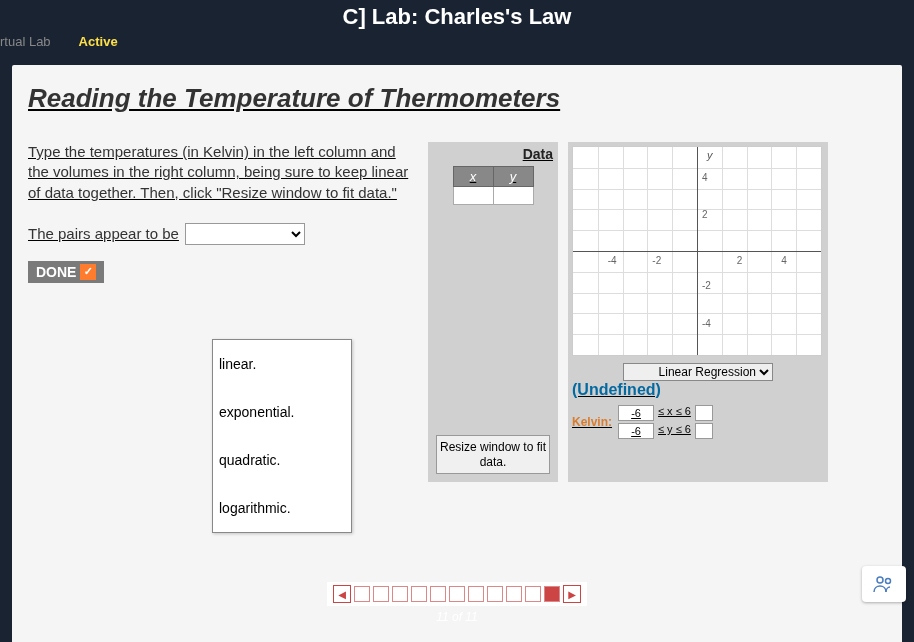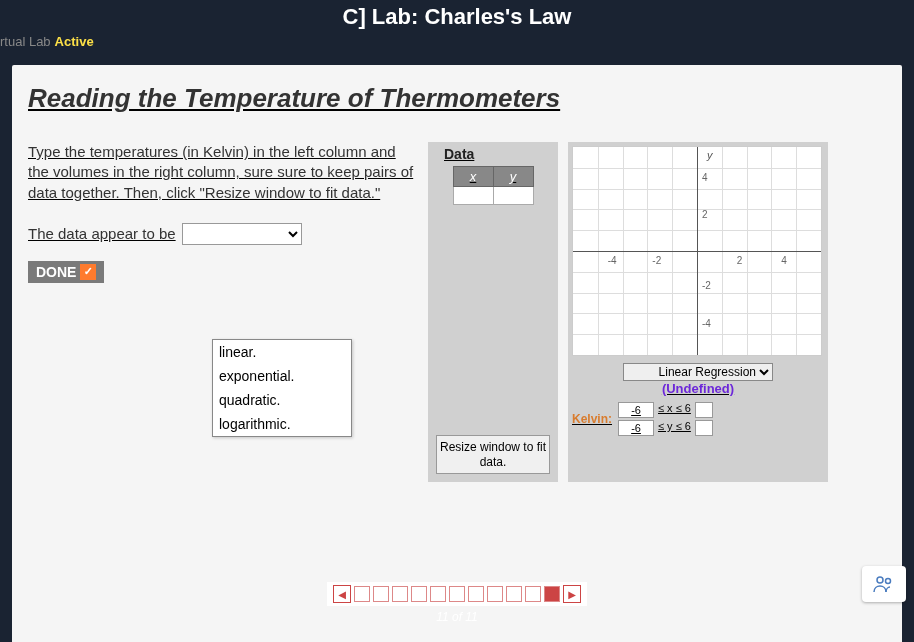--- a/index.html
+++ b/index.html
@@ -16,21 +16,21 @@
   padding: 4px 0 0 0;
 }
 .lab-title {
   font-size: 22px;
   font-weight: bold;
   margin-left: 0;
   text-align: center;
 }
 .tabs {
   display: flex;
-  gap: 4px;
+  gap: 28px;
   margin-top: 4px;
   font-size: 13px;
 }
 .tab-virtual { color: #888; }
 .tab-active { color: #fde047; font-weight: bold; }
 .content-box {
   background: #f5f5f5;
   margin: 16px 12px 0 12px;
   border-radius: 2px;
   padding: 18px 16px 10px 16px;
@@ -88,34 +88,34 @@
   position: absolute;
   top: 274px;
   left: 200px;
   width: 140px;
   background: #fff;
   border: 1px solid #888;
   font-size: 14px;
   box-shadow: 1px 1px 3px rgba(0,0,0,0.2);
 }
 .dropdown-menu div {
-  padding: 4px 6px;
+  padding: 16px 6px;
   cursor: pointer;
 }
 .middle-col {
   width: 130px;
   background: #d0d0d0;
   position: relative;
   height: 340px;
 }
 .data-label {
-  text-align: left;
+  text-align: right;
   font-weight: bold;
   font-size: 14px;
-  padding: 4px 16px;
+  padding: 4px 5px;
   color: #222;
   border-radius: 8px;
 }
 .data-table {
   margin: 0 auto;
   border-collapse: collapse;
 }
 .data-table th {
   background: #888;
   color: #fff;
@@ -181,24 +181,24 @@
   margin-top: 6px;
   text-align: center;
 }
 .regression-row select {
   width: 150px;
   font-size: 12px;
   border: 1px solid #888;
   text-align: right;
 }
 .undefined-txt {
-  text-align: center;
-  font-size: 13px;
+  text-align: left;
+  font-size: 16px;
   font-weight: bold;
-  color: #6d28d9;
+  color: #0369a1;
 }
 .window-row {
   display: flex;
   align-items: center;
   gap: 6px;
   margin-top: 6px;
   font-size: 12px;
 }
 .window-label { color: #d97c2e; font-weight: bold; }
 .win-grid {
@@ -278,23 +278,23 @@
     <span class="tab-virtual">rtual Lab</span>
     <span class="tab-active">Active</span>
   </div>
 </div>
 
 <div class="content-box">
   <h2 class="main-heading">Reading the Temperature of Thermometers</h2>
 
   <div class="body-row">
     <div class="left-col">
-      <p class="instructions">Type the temperatures (in Kelvin) in the left column and the volumes in the right column, sure sure to keep pairs of data together. Then, click "Resize window to fit data."</p>
+      <p class="instructions">Type the temperatures (in Kelvin) in the left column and the volumes in the right column, being sure to keep linear of data together. Then, click "Resize window to fit data."</p>
       <div class="appear-row">
-        <span>The data appear to be</span>
+        <span>The pairs appear to be</span>
         <select></select>
       </div>
       <button class="done-btn">
         <span>DONE</span>
         <span class="check">✓</span>
       </button>
     </div>
 
     <div class="middle-col">
       <div class="data-label">Data</div>

